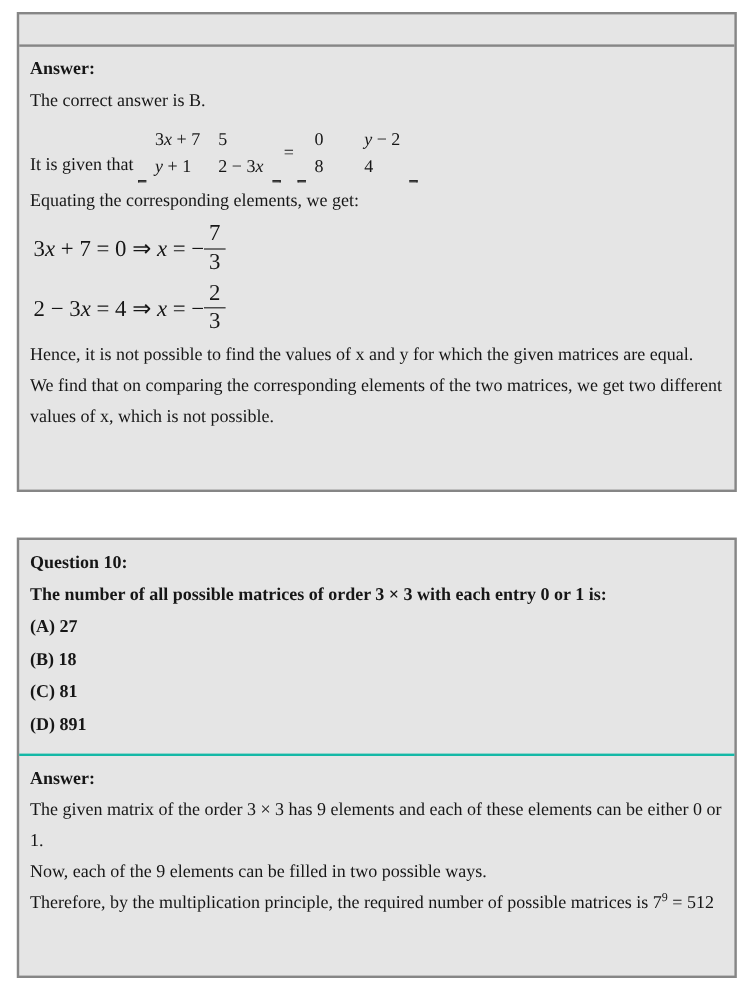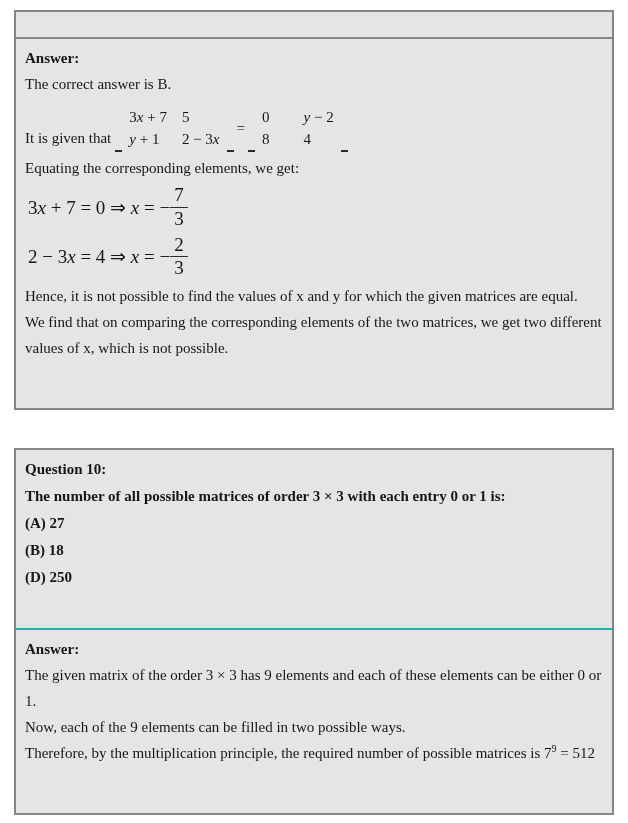--- a/index.html
+++ b/index.html
@@ -97,21 +97,22 @@
     <p>We find that on comparing the corresponding elements of the two matrices, we get two different values of x, which is not possible.</p>
   </div>
 </div>
 
 <div class="panel" id="panel2">
   <div class="pad qsec lh27">
     <p class="bold">Question 10:</p>
     <p class="bold">The number of all possible matrices of order 3 × 3 with each entry 0 or 1 is:</p>
     <p class="bold">(A) 27</p>
     <p class="bold">(B) 18</p>
-    <p class="bold">(D) 250</p>
+    <p class="bold">(C) 81</p>
+    <p class="bold">(D) 891</p>
   </div>
   <div class="pad">
     <p class="bold">Answer:</p>
     <p>The given matrix of the order 3 × 3 has 9 elements and each of these elements can be either 0 or 1.</p>
     <p>Now, each of the 9 elements can be filled in two possible ways.</p>
     <p><span>Therefore, by the multiplication principle, the required number of possible matrices is 7</span><span class="sup">9</span><span> = 512</span></p>
   </div>
 </div>
 
 </body></html>

